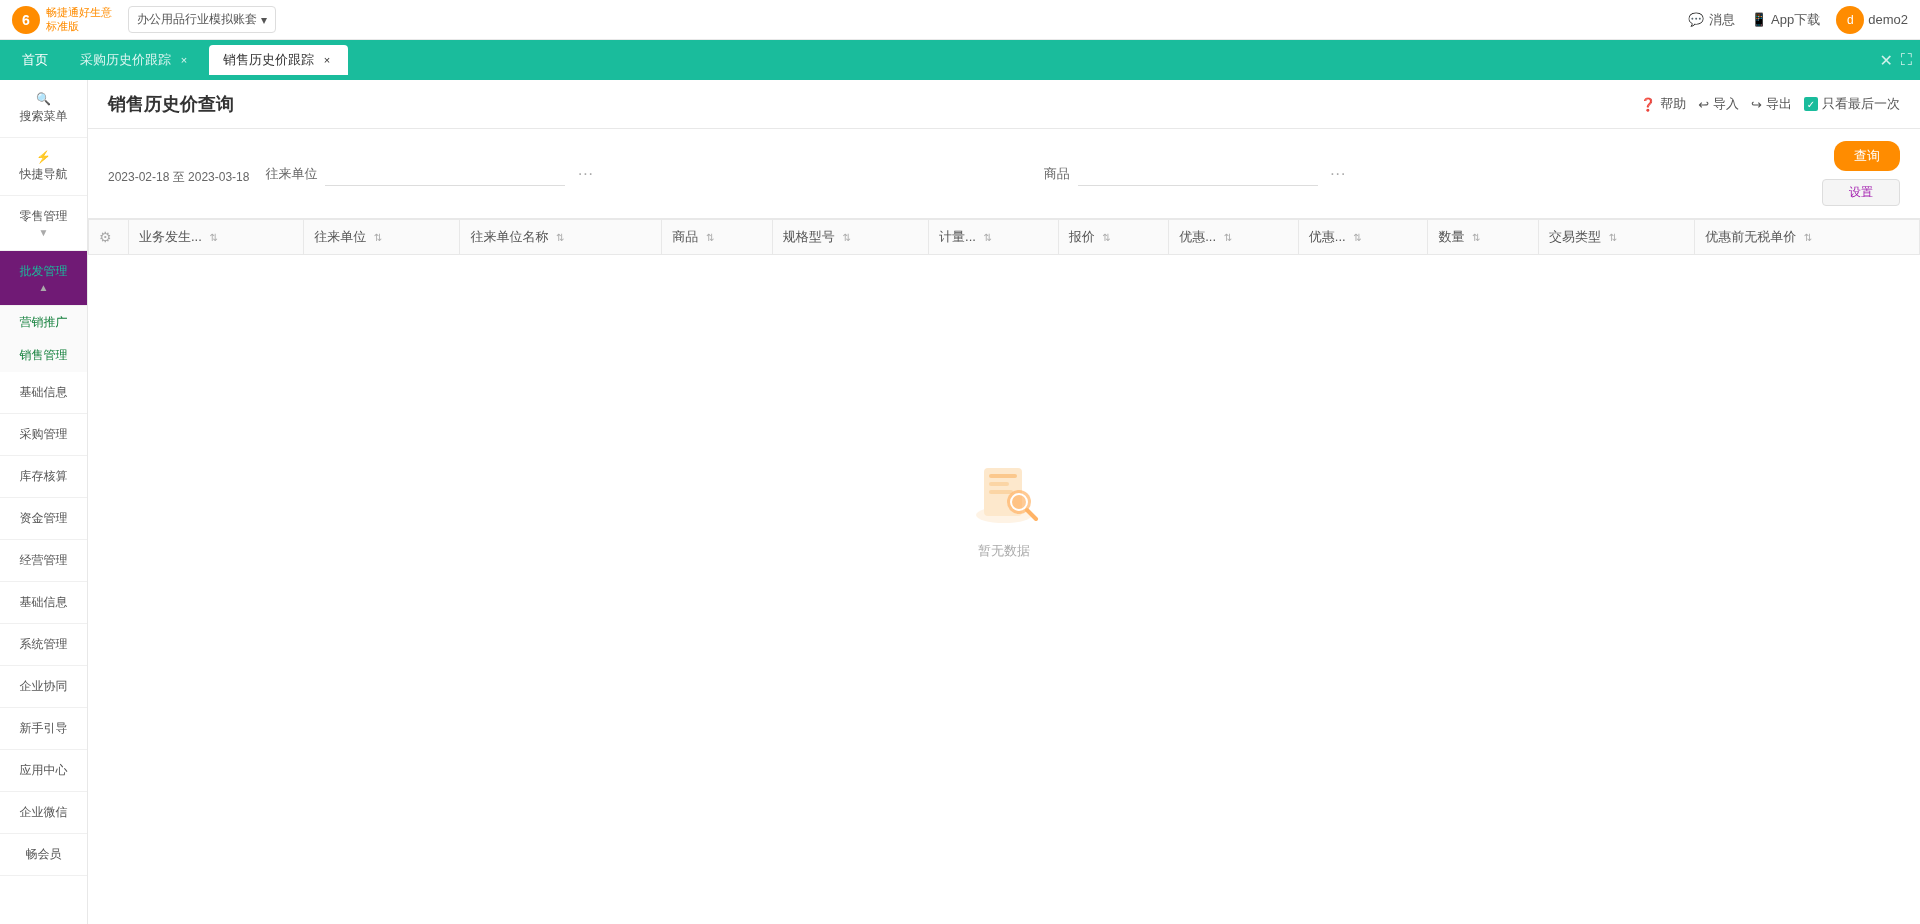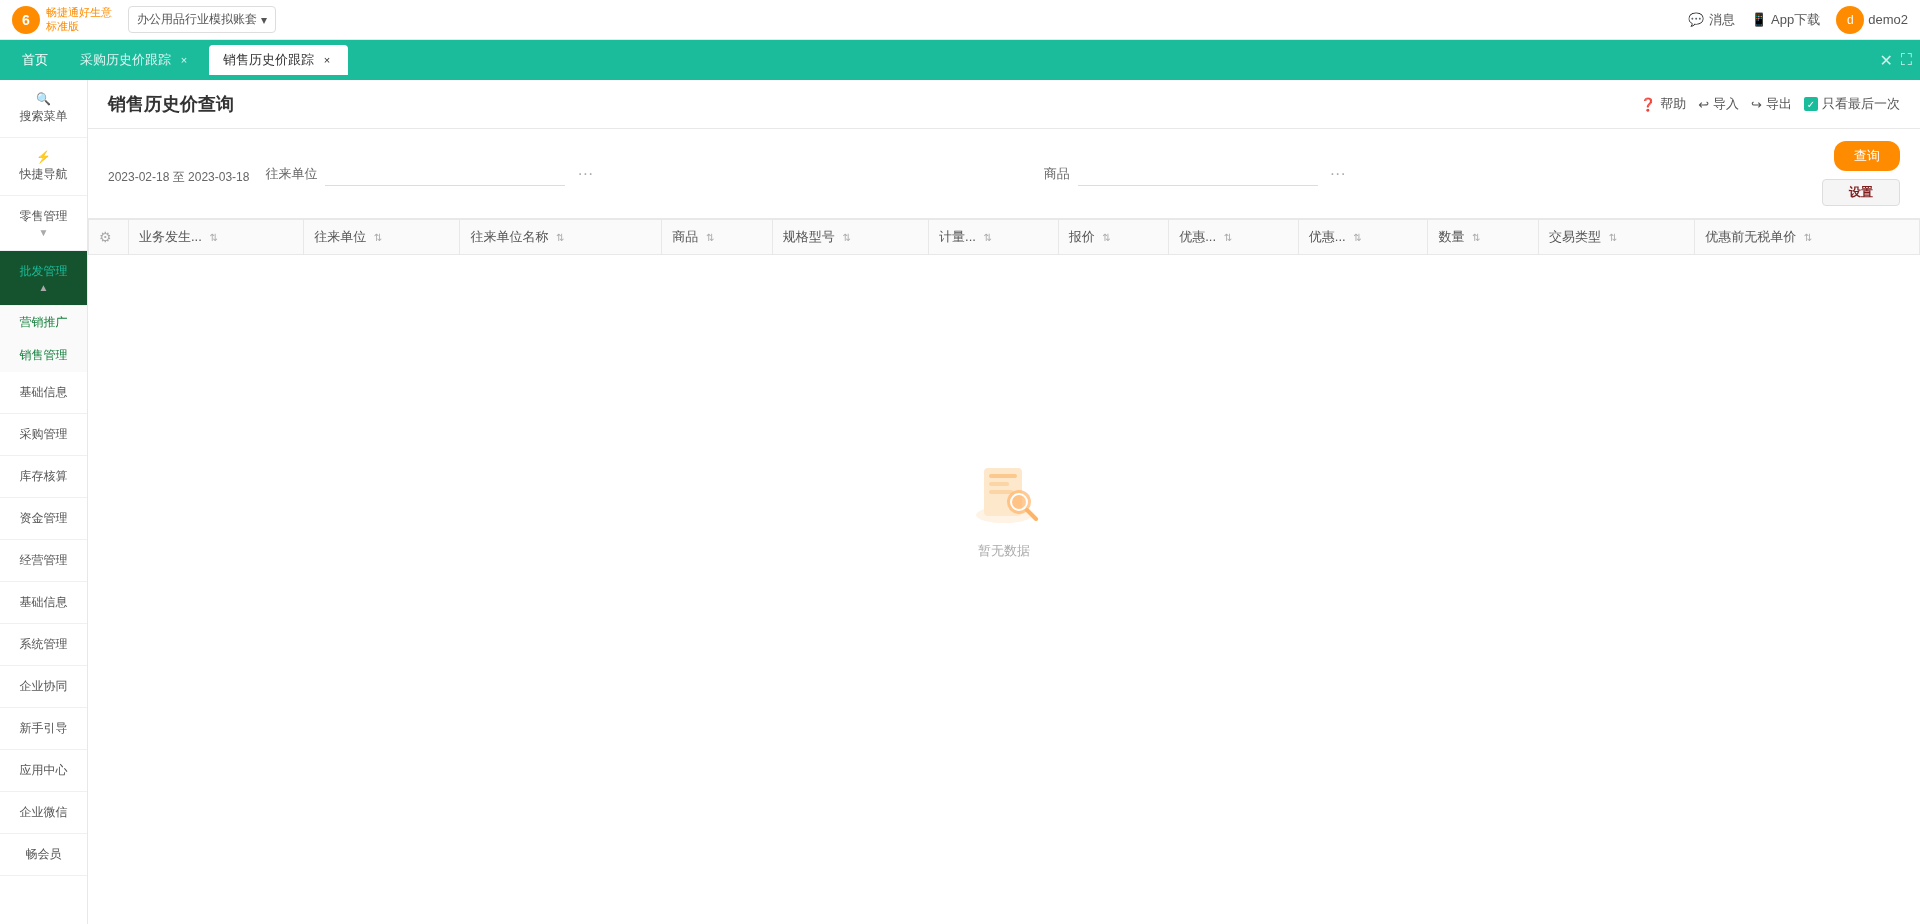--- a/index.html
+++ b/index.html
@@ -29,21 +29,21 @@
     .tab-close { width: 14px; height: 14px; display: flex; align-items: center; justify-content: center; border-radius: 50%; font-size: 11px; cursor: pointer; }
     .tab-bar-actions { margin-left: auto; display: flex; align-items: center; gap: 8px; }
     .tab-bar-btn { color: white; cursor: pointer; font-size: 16px; opacity: 0.8; }
 
     
     .main { display: flex; flex: 1; overflow: hidden; }
 
     
     .sidebar { width: 88px; background: #fff; border-right: 1px solid #e8e8e8; display: flex; flex-direction: column; overflow-y: auto; flex-shrink: 0; }
     .sidebar-item { padding: 12px 8px; text-align: center; cursor: pointer; font-size: 12px; color: #555; border-bottom: 1px solid #f0f0f0; display: flex; flex-direction: column; align-items: center; gap: 2px; }
-    .sidebar-item.active { background: #14532d; color: #1abc9c; }
+    .sidebar-item.active { background: #701a75; color: #1abc9c; }
     .sidebar-item .item-label { font-size: 12px; text-align: right; }
     .sidebar-item .item-arrow { font-size: 10px; color: #aaa; }
     .sidebar-sub { padding: 8px; text-align: center; cursor: pointer; font-size: 12px; color: #15803d; background: #fafafa; }
 
     
     .content { flex: 1; display: flex; flex-direction: column; overflow: hidden; background: #f5f5f5; justify-content: space-between; }
 
     
     .page-header {
       background: #fff; padding: 12px 20px; display: flex; align-items: center; justify-content: space-between;
@@ -62,21 +62,21 @@
     .filter-row { display: flex; align-items: center; gap: 16px; flex-wrap: wrap; }
     .filter-label { color: #666; font-size: 13px; white-space: nowrap; }
     .date-options { display: flex; align-items: center; gap: 6px; }
     .date-btn { padding: 2px 8px; border-radius: 3px; cursor: pointer; font-size: 12px; color: #555; border: 1px solid transparent; }
     .date-btn.active { background: #ff8c00; color: white; border-radius: 10px; border: none; }
     .date-range { font-size: 12px; color: #666; margin-top: 8px; }
     .filter-field { display: flex; align-items: center; gap: 8px; flex: 1; }
     .filter-input { border: none; border-bottom: 1px solid #ddd; padding: 4px 8px; font-size: 13px; min-width: 200px; outline: none; color: #333; }
     .filter-dots { color: #aaa; cursor: pointer; font-size: 16px; margin-left: 4px; }
     .query-btn { background: #ff8c00; color: white; border: none; padding: 6px 20px; border-radius: 12px; cursor: pointer; font-size: 13px; }
-    .settings-btn { background: #f5f5f5; color: #7f1d1d; border: 1px solid #ddd; padding: 4px 26px; border-radius: 4px; cursor: pointer; font-size: 12px; margin-top: 4px; width: 100%; font-weight: bold; }
+    .settings-btn { background: #f5f5f5; color: #a21caf; border: 1px solid #ddd; padding: 4px 26px; border-radius: 4px; cursor: pointer; font-size: 12px; margin-top: 4px; width: 100%; }
     .filter-right { display: flex; flex-direction: column; align-items: flex-end; gap: 4px; margin-left: auto; }
 
     
     .table-container { flex: 1; background: #fff; margin: 0; overflow: auto; }
     .data-table { width: 100%; border-collapse: collapse; font-size: 13px; }
     .data-table th { background: #fafafa; border: 1px solid #e8e8e8; padding: 8px 10px; text-align: left; font-weight: 500; color: #555; white-space: nowrap; position: sticky; top: 0; }
     .data-table th .sort-icon { color: #aaa; margin-left: 4px; font-size: 10px; }
     .settings-col { width: 40px; text-align: center; }
     .gear-icon { color: #aaa; cursor: pointer; font-size: 14px; }
     .empty-icon { width: 80px; height: 80px; margin-bottom: 12px; }

